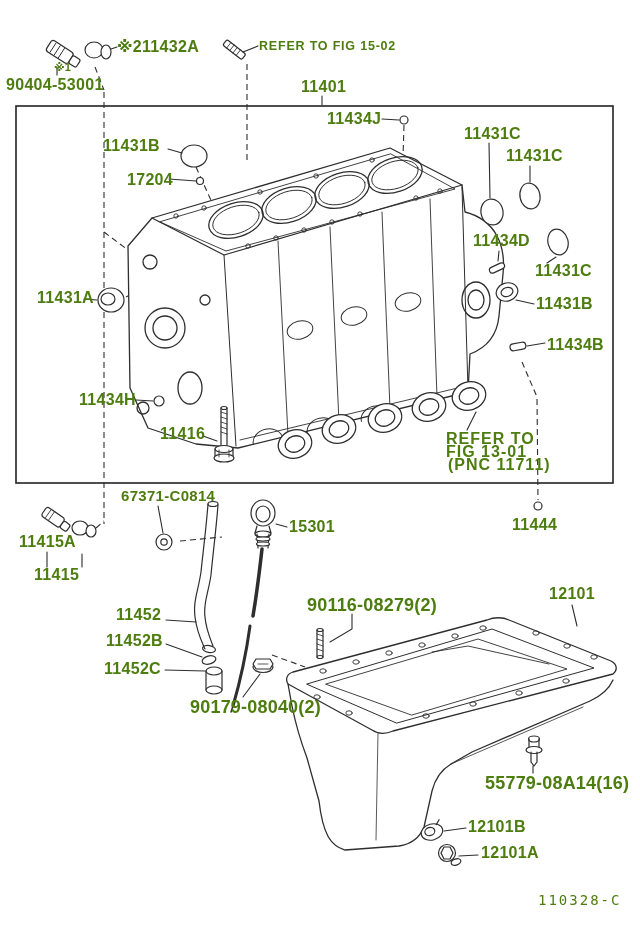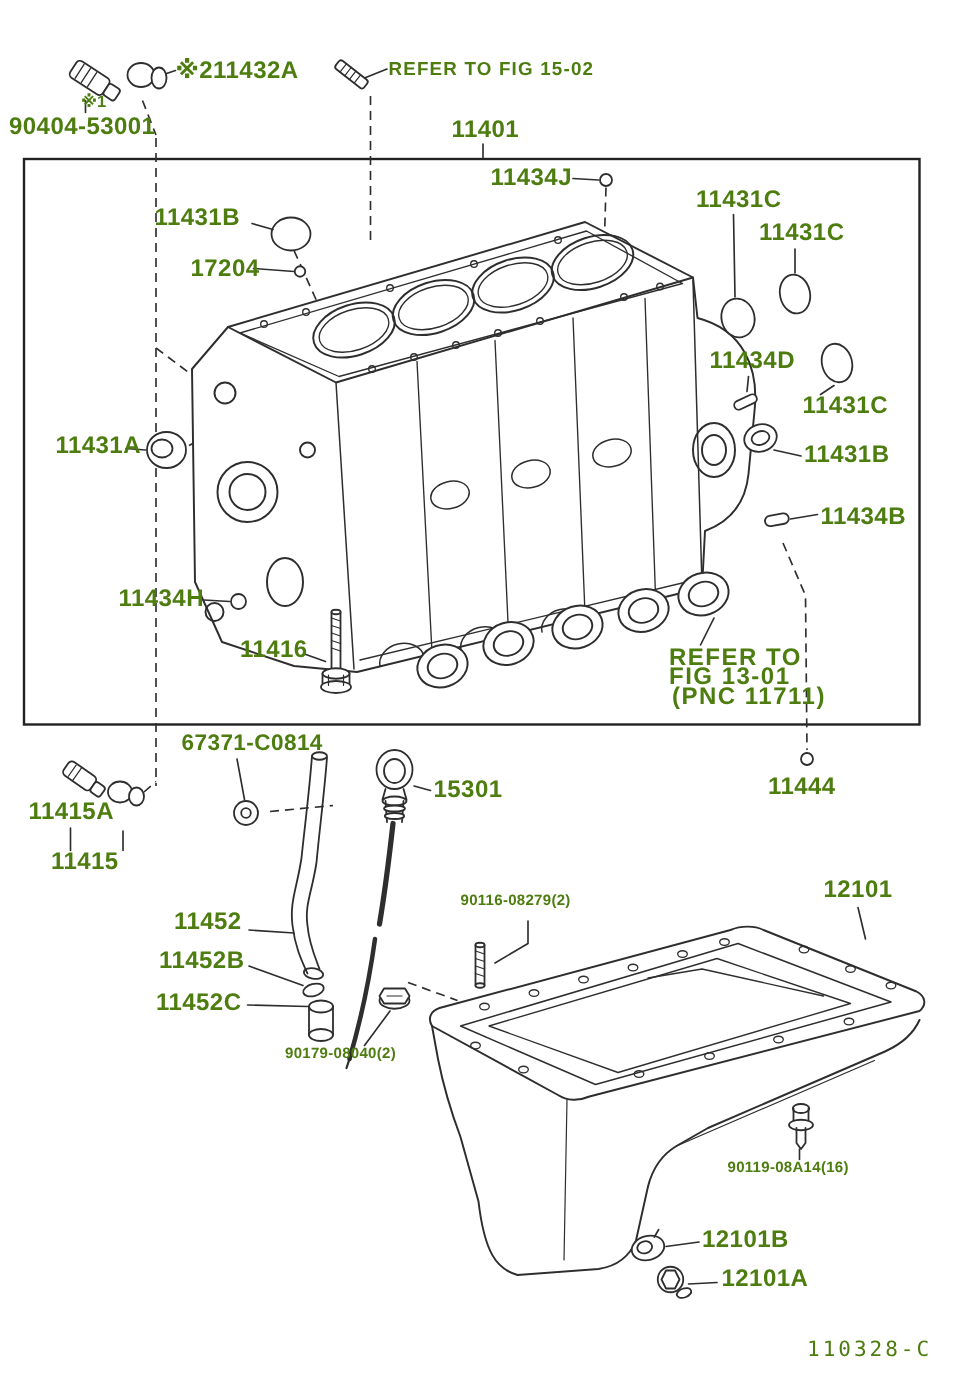--- a/index.html
+++ b/index.html
@@ -9,21 +9,21 @@
   }
   .stage svg { position:absolute; left:0; top:0; z-index:1; }
   .lbl {
     position:absolute; z-index:2; white-space:nowrap;
     font-family:"Liberation Sans","DejaVu Sans",sans-serif;
     font-weight:700; font-size:16px; color:#4d7c0f; letter-spacing:0.3px;
   }
   .xs  { font-size:11px; letter-spacing:0; }
   .ref { font-size:12.5px; letter-spacing:0.8px; }
   .ref13 { font-size:16px; letter-spacing:1px; }
-  .md  { font-size:10px; letter-spacing:0.2px; }
+  .md  { font-size:18px; letter-spacing:0.2px; }
   .md15{ font-size:15px; }
   .fig {
     font-family:"DejaVu Sans Mono","Liberation Mono",monospace;
     font-size:14px; letter-spacing:2px; font-weight:400;
   }
 </style>
 </head>
 <body>
 
 <div class="stage">
@@ -328,18 +328,18 @@
   <div class="lbl md15" style="left:121px;top:487px">67371-C0814</div>
   <div class="lbl" style="left:289px;top:518px">15301</div>
   <div class="lbl" style="left:19px;top:533px">11415A</div>
   <div class="lbl" style="left:34px;top:566px">11415</div>
   <div class="lbl" style="left:116px;top:606px">11452</div>
   <div class="lbl" style="left:106px;top:632px">11452B</div>
   <div class="lbl" style="left:104px;top:660px">11452C</div>
   <div class="lbl md" style="left:190px;top:697px">90179-08040(2)</div>
   <div class="lbl md" style="left:307px;top:595px">90116-08279(2)</div>
   <div class="lbl" style="left:549px;top:585px">12101</div>
-  <div class="lbl md" style="left:485px;top:773px">90119-08A14(16)</div>
+  <div class="lbl md" style="left:485px;top:773px">55779-08A14(16)</div>
   <div class="lbl" style="left:468px;top:818px">12101B</div>
   <div class="lbl" style="left:481px;top:844px">12101A</div>
   <div class="lbl fig" style="left:538px;top:892px">110328-C</div>
 
 </div>
 
 </body></html>

